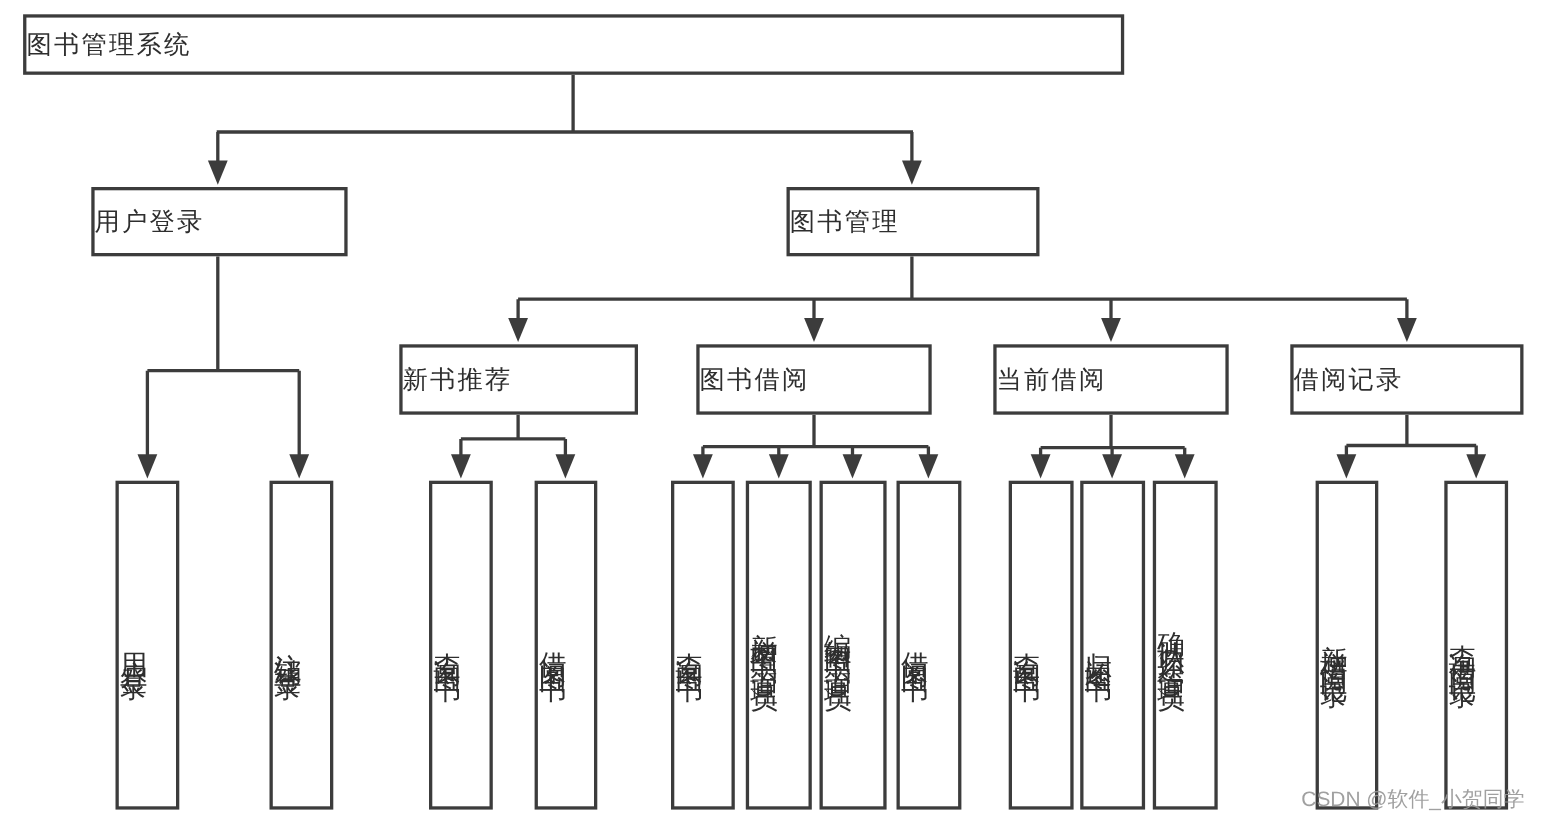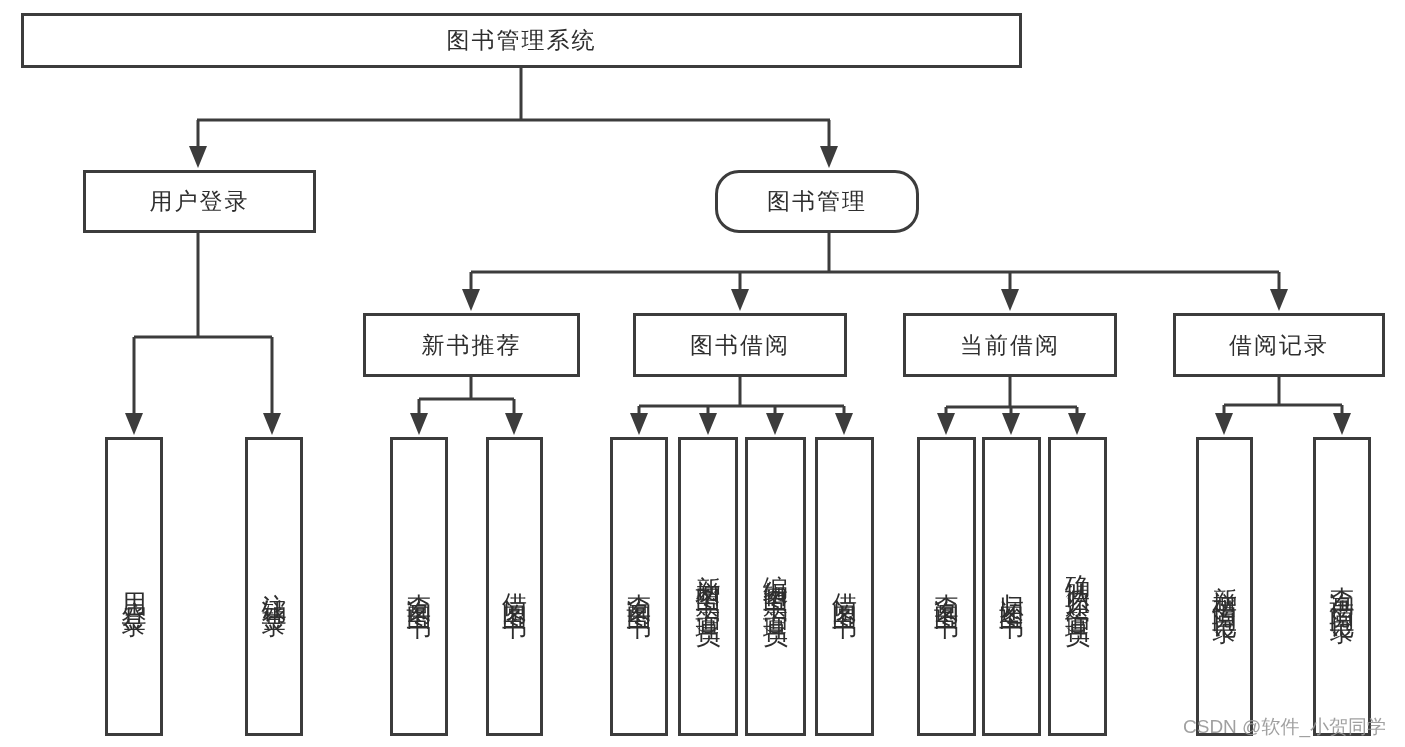--- a/index.html
+++ b/index.html
@@ -22,21 +22,21 @@
     width: 1405px;
     height: 747px;
   }
   .node {
     position: absolute;
     box-sizing: border-box;
     border: 3px solid #3c3c3c;
     background: #ffffff;
     display: flex;
     align-items: center;
-    justify-content: center;
+    justify-content: flex-start;
     color: #2e2e2e;
   }
   .hnode {
     font-size: 23px;
     letter-spacing: 2px;
     white-space: nowrap;
   }
   .vnode .vtext {
     writing-mode: vertical-rl;
     text-orientation: mixed;
@@ -101,21 +101,21 @@
     </g>
   </svg>
 
   <div class="node hnode" style="left:21px; top:13px; width:1001px; height:55px;">
     <span>图书管理系统</span>
   </div>
 
   <div class="node hnode" style="left:83px; top:170px; width:233px; height:63px;">
     <span>用户登录</span>
   </div>
-  <div class="node hnode" style="left:715px; top:170px; width:204px; height:63px;border-radius:24px;">
+  <div class="node hnode" style="left:715px; top:170px; width:230px; height:63px;">
     <span>图书管理</span>
   </div>
 
   <div class="node hnode" style="left:633px; top:313px; width:214px; height:64px;">
     <span>图书借阅</span>
   </div>
   <div class="node hnode" style="left:363px; top:313px; width:217px; height:64px;">
     <span>新书推荐</span>
   </div>
   <div class="node hnode" style="left:1173px; top:313px; width:212px; height:64px;">

